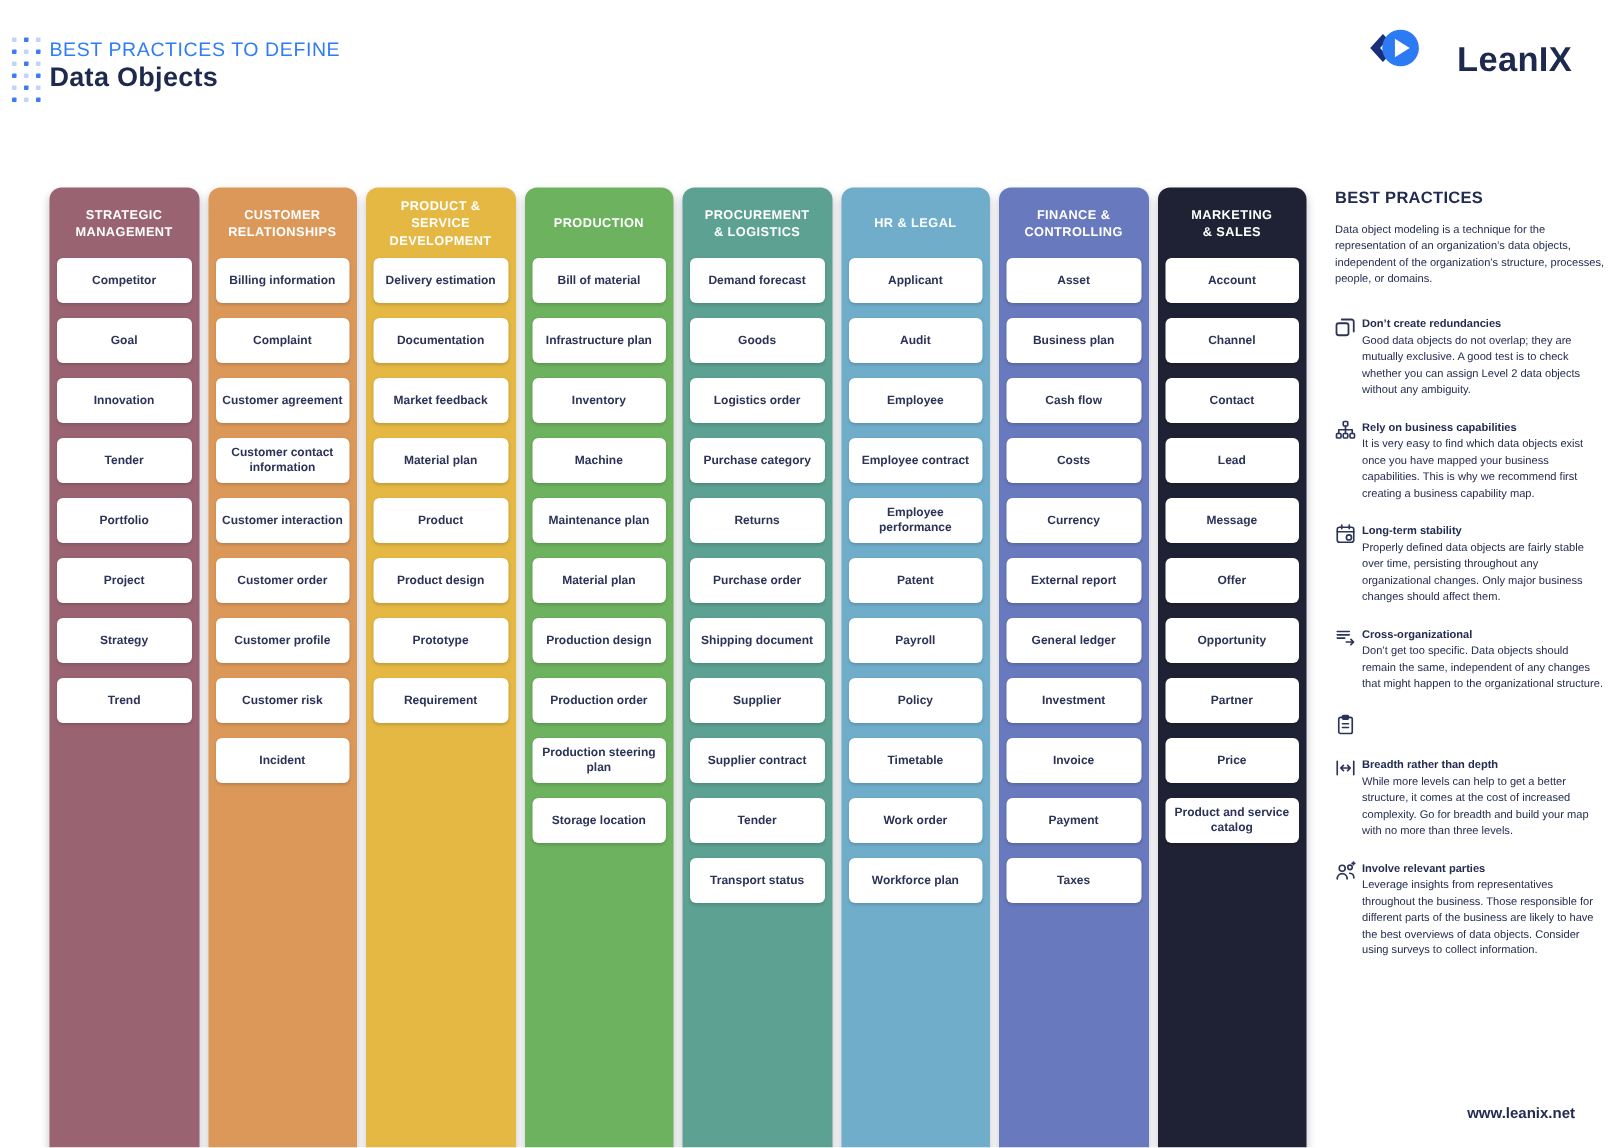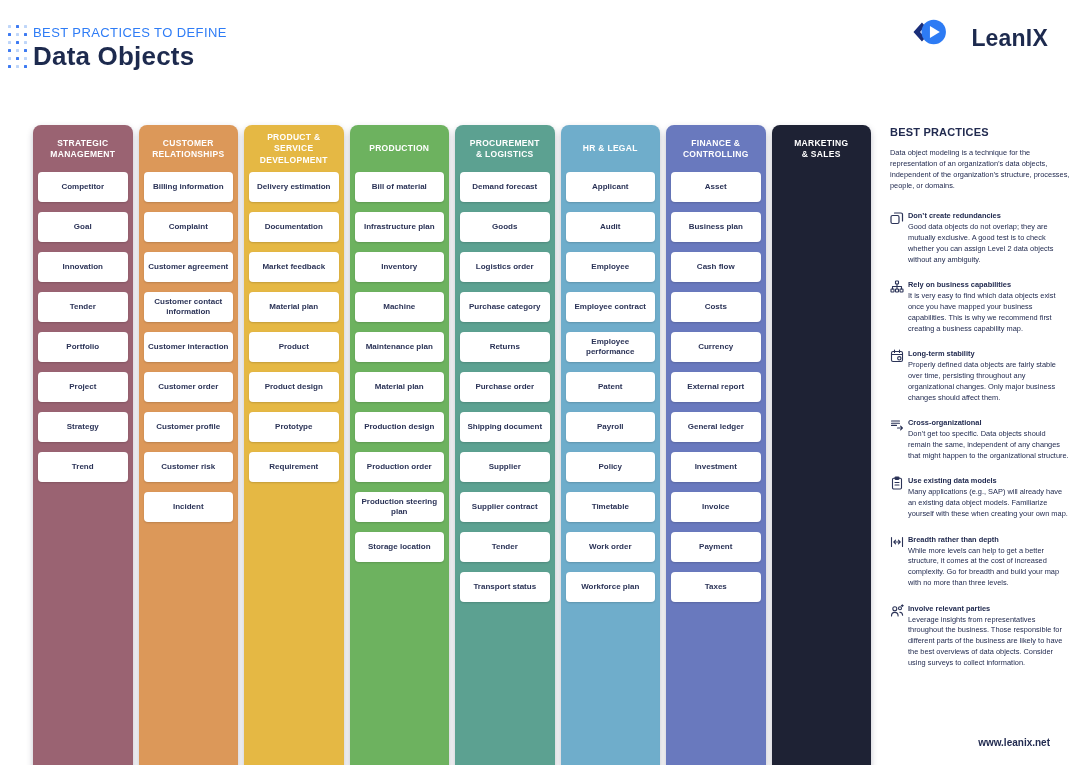--- a/index.html
+++ b/index.html
@@ -7,21 +7,21 @@
     position:relative; width:1080px; height:765px; overflow:hidden;
     font-family:"Liberation Sans", sans-serif; background:#ffffff;
   }
   
   .dot-grid { position:absolute; left:8px; top:25px;
     display:grid; grid-template-columns:repeat(3,3px); grid-auto-rows:3px; gap:5px; }
   .dot { width:3px; height:3px; border-radius:0.5px; background:#3E7BF2; }
   .dot.light { background:#BFD6F9; }
   .kicker { position:absolute; left:33px; top:25px; font-size:13px; font-weight:normal;
     color:#2E7CF6; letter-spacing:0.4px; }
-  .big-title { position:absolute; left:33px; top:41px; font-size:26px; font-weight:bold;
+  .big-title { position:absolute; left:33px; top:41px; font-size:18px; font-weight:bold;
     color:#1D2A4E; letter-spacing:0.2px; }
   .logo { position:absolute; right:32px; top:16px; display:flex; align-items:flex-end; gap:23px; }
   .logo-text { font-size:23px; font-weight:bold; color:#1D2A4E; letter-spacing:0.2px; }
   
   .columns { position:absolute; left:33px; top:125px; width:838px; height:692px;
     display:flex; gap:6px; }
   .column { flex:1 1 0; border-radius:8px; padding:8px 5px;
     box-shadow:0 3px 6px rgba(40,40,70,0.28); display:flex; flex-direction:column;
     box-sizing:border-box; }
   .col-header { height:32px; flex:0 0 32px; display:flex; align-items:center; justify-content:center;
@@ -190,20 +190,32 @@
           <div class="card">General ledger</div>
           <div class="card">Investment</div>
           <div class="card">Invoice</div>
           <div class="card">Payment</div>
           <div class="card">Taxes</div>
         </div>
       </div>
       <div class="column" style="background: rgb(30, 34, 52);">
         <div class="col-header">MARKETING
 &amp; SALES</div>
+        <div class="cards">
+          <div class="card">Account</div>
+          <div class="card">Channel</div>
+          <div class="card">Contact</div>
+          <div class="card">Lead</div>
+          <div class="card">Message</div>
+          <div class="card">Offer</div>
+          <div class="card">Opportunity</div>
+          <div class="card">Partner</div>
+          <div class="card">Price</div>
+          <div class="card">Product and service catalog</div>
+        </div>
       </div>
     </div>
 
   <div class="sidebar">
     <div class="bp-heading">BEST PRACTICES</div>
     <div class="bp-intro">Data object modeling is a technique for the representation of an organization’s data objects, independent of the organization’s structure, processes, people, or domains.</div>
     <div id="tips-wrap">
         <div class="tip">
           <span class="tip-icon">
             <svg width="14" height="14" viewBox="0 0 14 14" fill="none" stroke="#2B3357" stroke-width="1.2" stroke-linecap="round" stroke-linejoin="round">
@@ -257,24 +269,20 @@
           </div>
         </div>
         <div class="tip">
           <span class="tip-icon">
             <svg width="14" height="14" viewBox="0 0 14 14" fill="none" stroke="#2B3357" stroke-width="1.1" stroke-linecap="round" stroke-linejoin="round">
               <rect x="2.5" y="2.2" width="9" height="10.8" rx="1.2"></rect>
               <rect x="5" y="1" width="4" height="2.4" rx="0.8" fill="#2B3357"></rect>
               <path d="M5 6.5 H9 M5 9 H9"></path>
             </svg>
           </span>
-          <div class="tip-text">
-            <div class="tip-title">Use existing data models</div>
-            <div class="tip-body">Many applications (e.g., SAP) will already have an existing data object models. Familiarize yourself with these when creating your own map.</div>
-          </div>
         </div>
         <div class="tip">
           <span class="tip-icon">
             <svg width="14" height="14" viewBox="0 0 14 14" fill="none" stroke="#2B3357" stroke-width="1.1" stroke-linecap="round" stroke-linejoin="round">
               <path d="M1.5 2.5 V11.5 M12.5 2.5 V11.5 M3.8 7 H10.2 M5.6 5.2 L3.8 7 L5.6 8.8 M8.4 5.2 L10.2 7 L8.4 8.8"></path>
             </svg>
           </span>
           <div class="tip-text">
             <div class="tip-title">Breadth rather than depth</div>
             <div class="tip-body">While more levels can help to get a better structure, it comes at the cost of increased complexity. Go for breadth and build your map with no more than three levels.</div>

